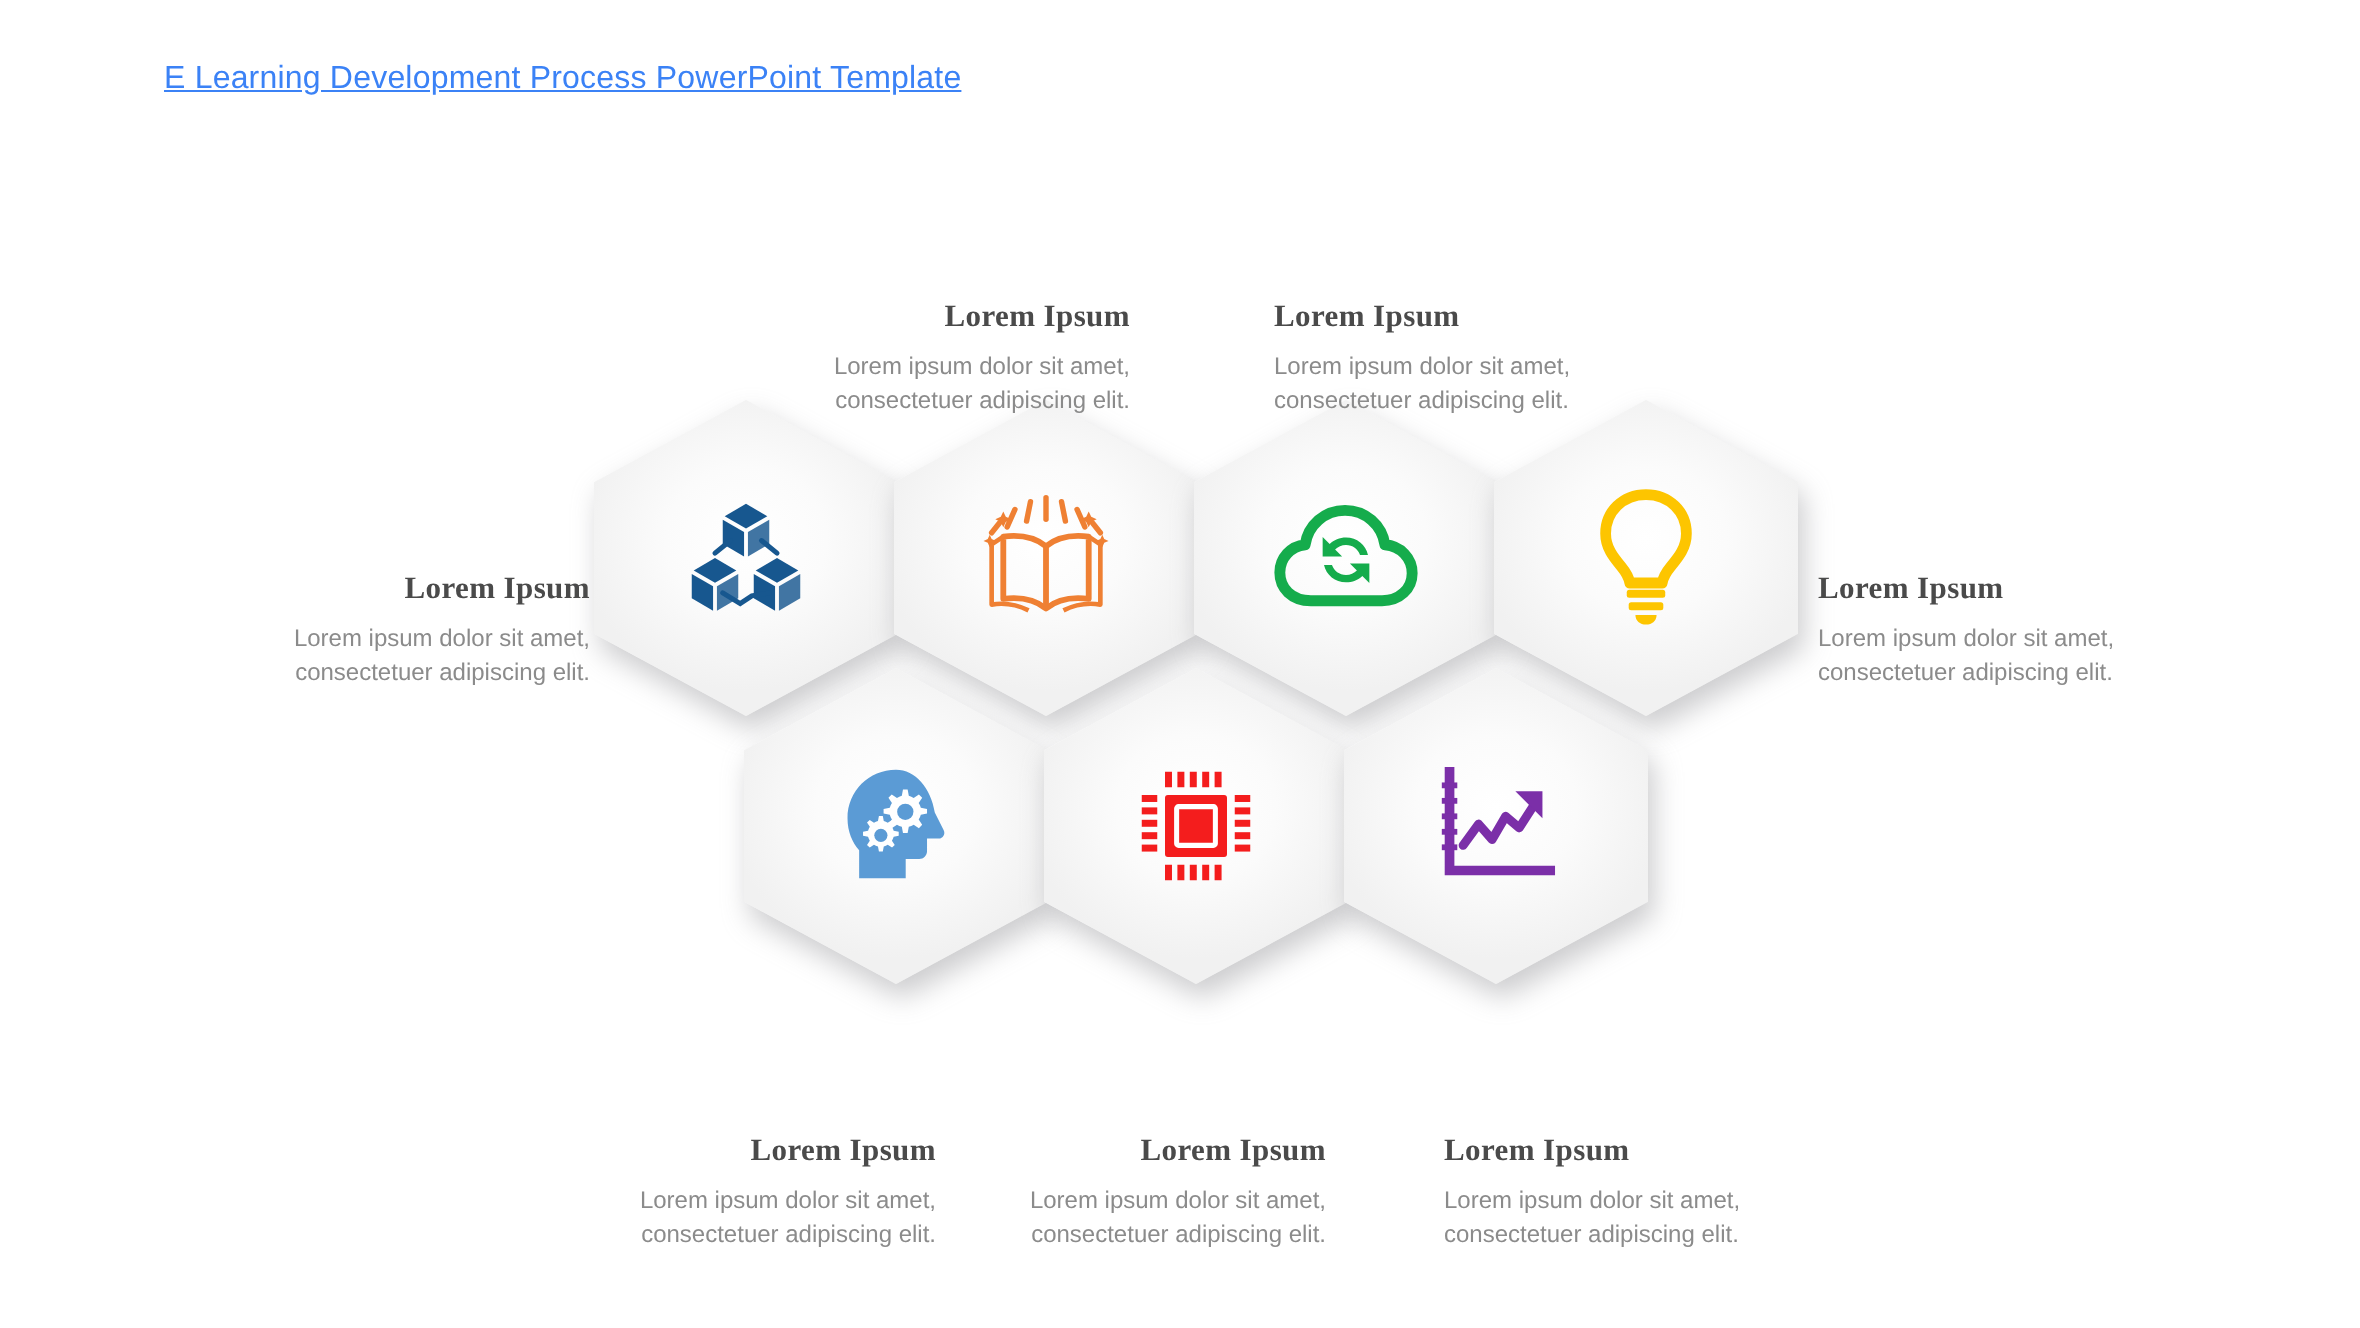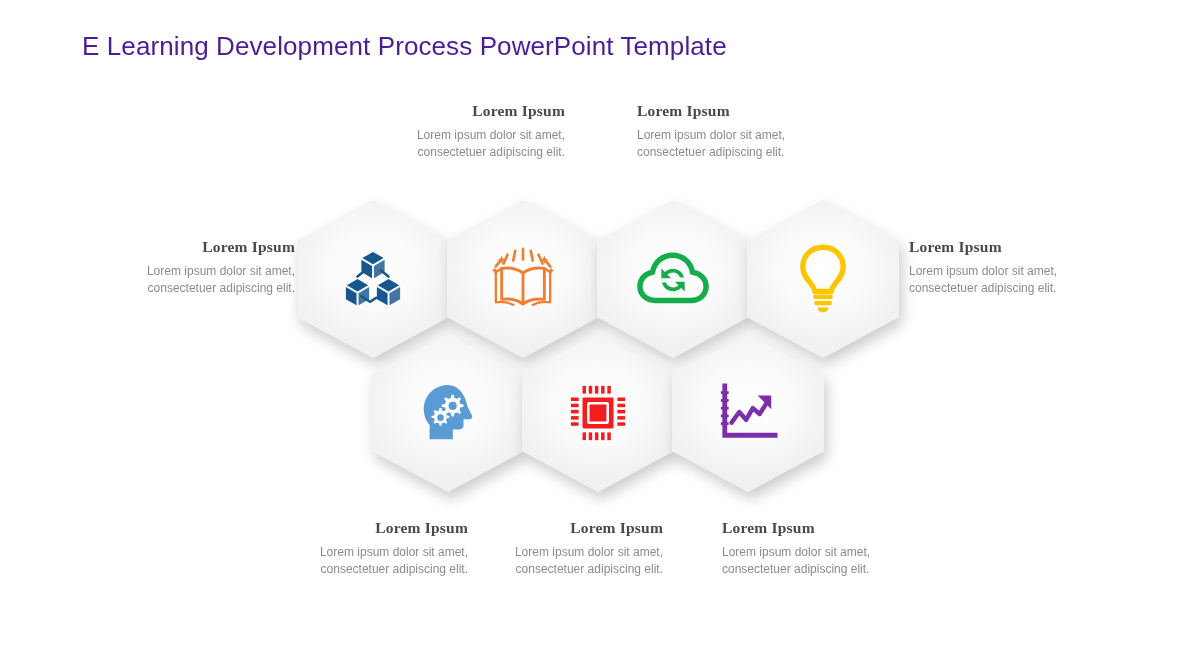--- a/index.html
+++ b/index.html
@@ -15,25 +15,26 @@
     font-family: "Liberation Sans", sans-serif;
     position: relative;
   }
 
   
   .slide-title {
     position: absolute;
     left: 82px;
     top: 31px;
     font-family: "Liberation Sans", sans-serif;
-    font-size: 26px;
+    font-size: 16px;
     font-weight: 400;
-    color: #4c1d95;
+    color: #3b82f6;
     letter-spacing: 0.1px;
     white-space: nowrap;
+    text-decoration: underline;
   }
 
   
   .canvas {
     position: absolute;
     left: 0; top: 0;
     width: 1180px; height: 664px;
   }
 
   
@@ -58,20 +59,21 @@
     display: flex;
     align-items: center;
     justify-content: center;
   }
   .hex .hex-icon svg { display: block; }
 
   
   .txt {
     position: absolute;
     width: 180px;
+    margin-top: 48px;
   }
   .txt .t-head {
     font-family: "Liberation Serif", serif;
     font-size: 15.5px;
     font-weight: bold;
     color: #4a4a4a;
     line-height: 1.25;
     margin-bottom: 7px;
     letter-spacing: 0.2px;
   }

